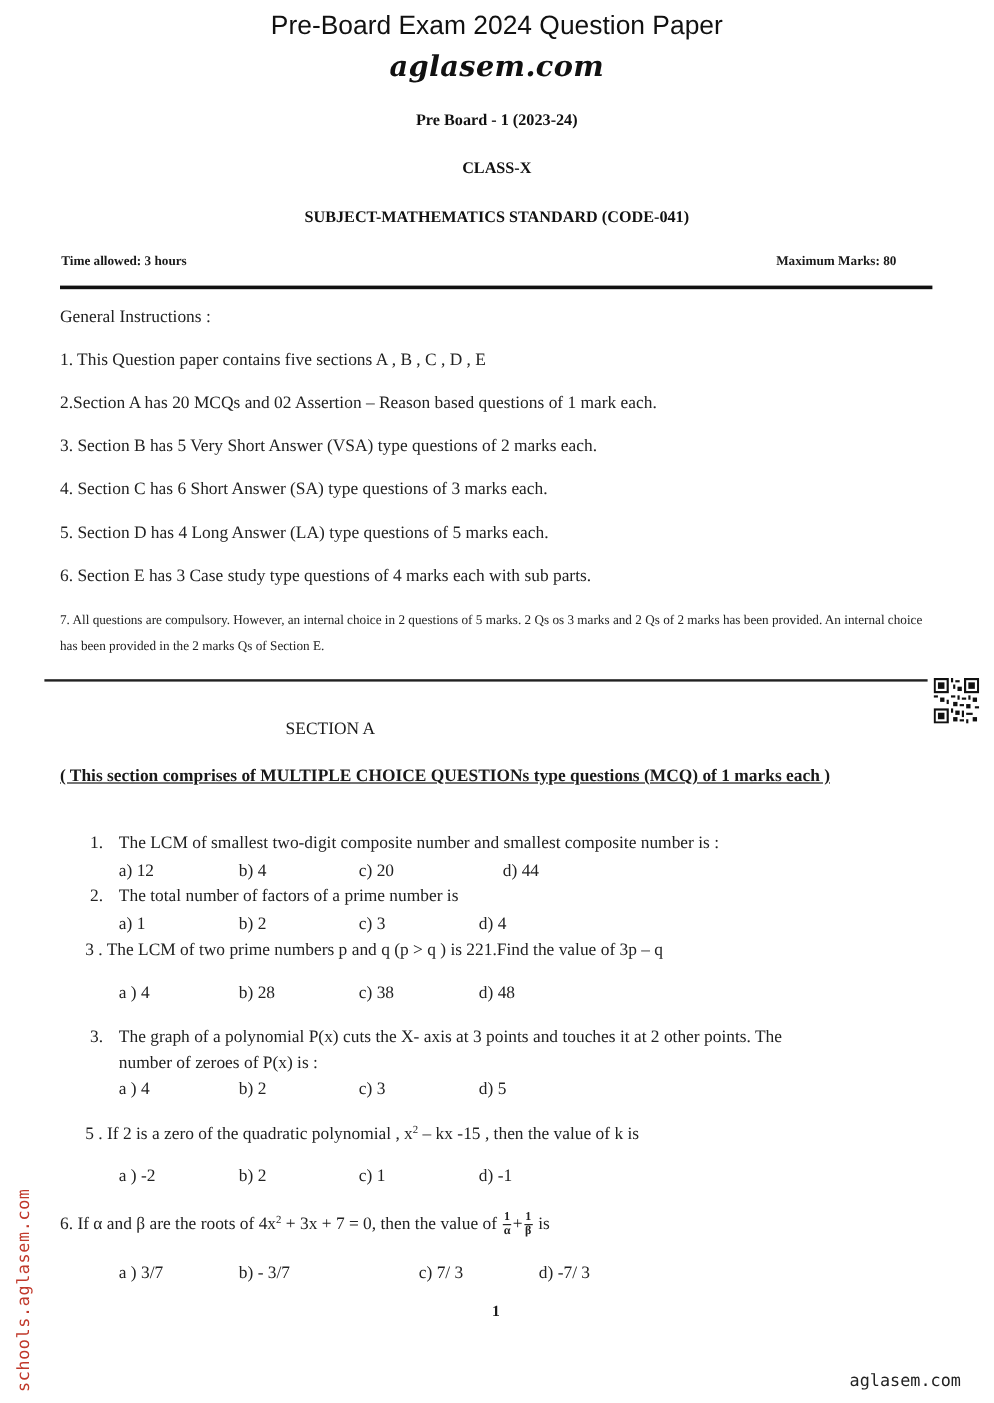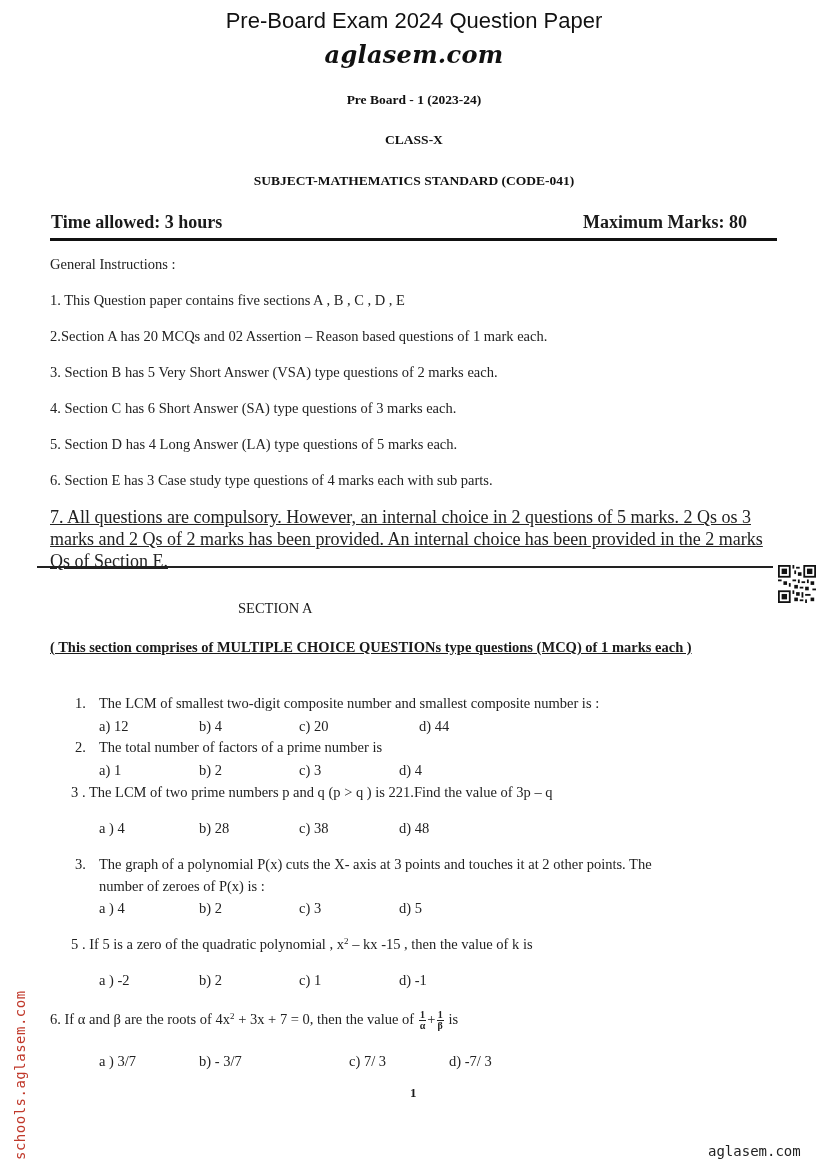--- a/index.html
+++ b/index.html
@@ -16,30 +16,30 @@
       font-family: "DejaVu Serif", "Liberation Serif", serif; font-style: italic; font-weight: bold;
       font-size: 24px; color: #111; letter-spacing: 0.3px;
     }
     .center-bold {
       position: absolute; left: 0; width: 828px; text-align: center;
       font-weight: bold; font-size: 13.5px; color: #111;
     }
     .meta-row {
       position: absolute; top: 212px; left: 51px; width: 696px;
       display: flex; justify-content: space-between;
-      font-weight: bold; font-size: 18px;
+      font-weight: bold; font-size: 11px;
     }
     .rule-thick {
       position: absolute; top: 238px; left: 50px; width: 727px; height: 3px; background: #111;
     }
     .instr {
       position: absolute; left: 50px; font-size: 14.5px; color: #222; white-space: nowrap;
     }
     .instr-wrap {
-      position: absolute; left: 50px; width: 730px; font-size: 18px; color: #222; line-height: 22px; text-decoration: underline;
+      position: absolute; left: 50px; width: 730px; font-size: 11px; color: #222; line-height: 22px;
     }
     .rule-thin {
       position: absolute; top: 566px; left: 37px; width: 736px; height: 2px; background: #222;
     }
     .qr {
       position: absolute; top: 565px; left: 778px; width: 38px; height: 38px;
     }
     .section-title {
       position: absolute; top: 600px; left: 238px; font-weight: normal; font-size: 14.5px;
     }
@@ -178,21 +178,21 @@
 <div class="q" style="top:878px; left:99px;">number of  zeroes of P(x) is :</div>
 <div class="opts" style="top:900px; left:99px;">
   <span style="left:0;">a ) 4</span>
   <span style="left:100px;">b) 2</span>
   <span style="left:200px;">c) 3</span>
   <span style="left:300px;">d)  5</span>
 </div>
 
 <div class="q" style="top:936px; left:71px;">
   <span>5 .</span>
-  <span><span>If 5 is a zero of the quadratic polynomial , x</span><sup>2</sup><span> – kx -15 , then the value of k is</span></span>
+  <span><span>If 2 is a zero of the quadratic polynomial , x</span><sup>2</sup><span> – kx -15 , then the value of k is</span></span>
 </div>
 <div class="opts" style="top:972px; left:99px;">
   <span style="left:0;">a ) -2</span>
   <span style="left:100px;">b) 2</span>
   <span style="left:200px;">c) 1</span>
   <span style="left:300px;">d)   -1</span>
 </div>
 
 <div class="q" style="top:1010px; left:50px;">
   <span>6.</span>

